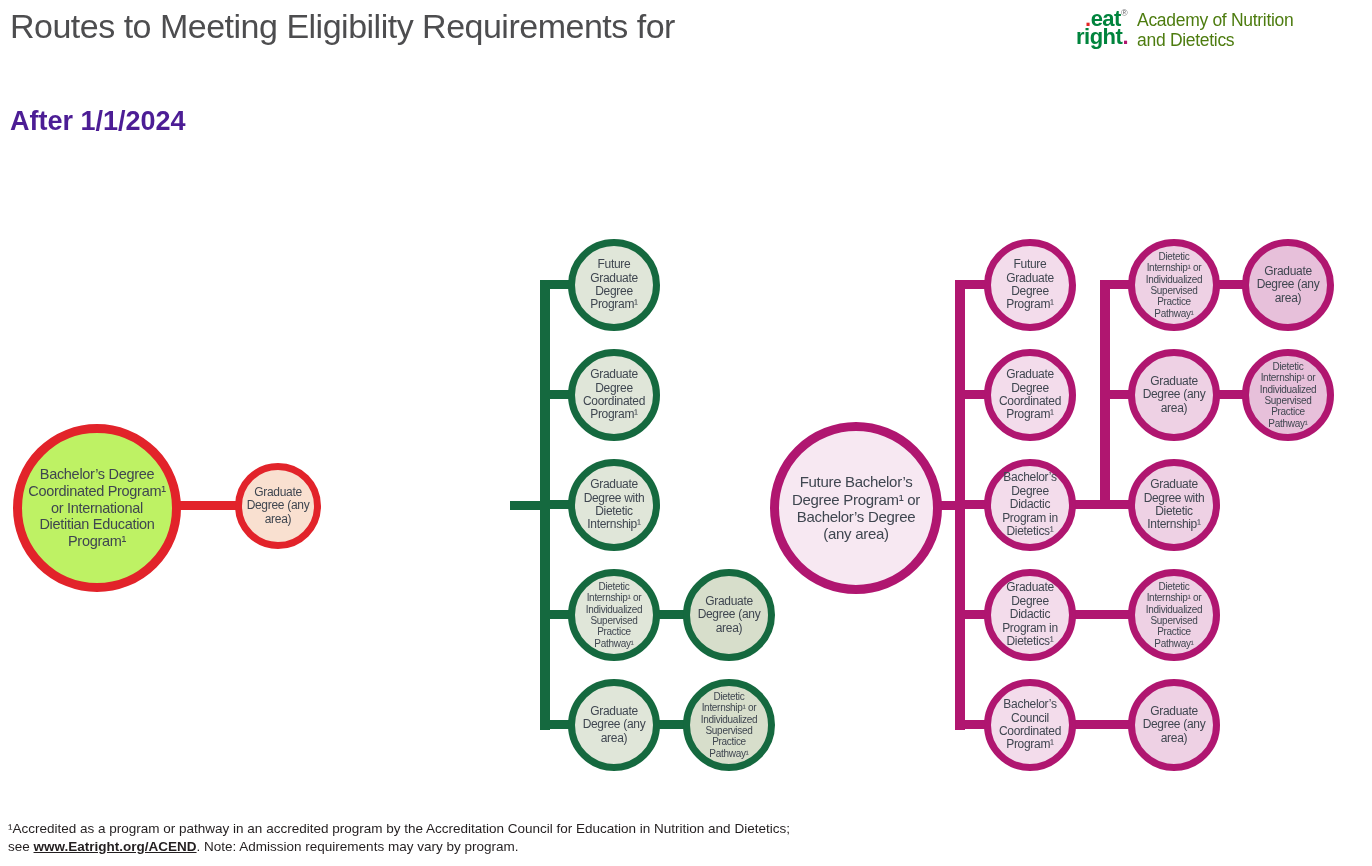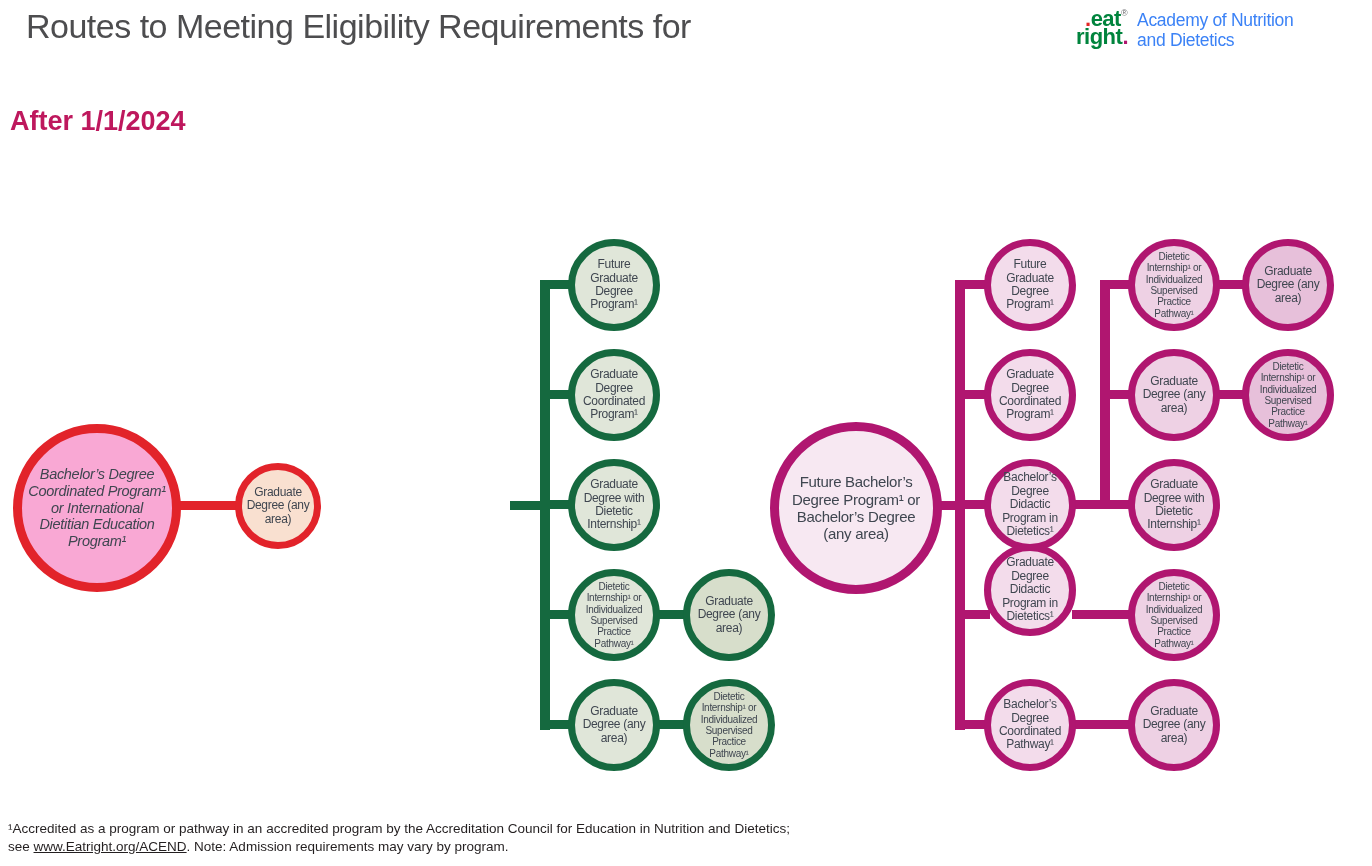--- a/index.html
+++ b/index.html
@@ -1,33 +1,33 @@
 <!DOCTYPE html>
 <html><head>
 <meta charset="utf-8">
 <style>
   html,body{margin:0;padding:0;background:#ffffff;}
   body{width:1372px;height:866px;font-family:"Liberation Sans",sans-serif;overflow:hidden;}
   #canvas{position:relative;width:1372px;height:866px;background:#fff;}
 
   
-  .title{position:absolute;left:26px;top:4px;font-size:34px;line-height:1.32;font-weight:300;
+  .title{position:absolute;left:10px;top:4px;font-size:34px;line-height:1.32;font-weight:300;
          color:#4d4d4f;letter-spacing:-0.5px;}
-  .subtitle{position:absolute;left:10px;top:106px;font-size:27px;font-weight:600;color:#be185d;}
+  .subtitle{position:absolute;left:10px;top:106px;font-size:27px;font-weight:600;color:#4c1d95;}
   .audience{position:absolute;left:10px;top:156px;font-size:23px;font-weight:300;color:#4d4d4f;}
   .audience b{font-weight:700;color:#231f20;}
 
   
   .logo{position:absolute;left:1076px;top:10px;display:flex;align-items:flex-start;gap:9px;}
   .logo-mark{font-weight:700;color:#00843d;font-size:22px;line-height:0.82;letter-spacing:-0.5px;text-align:left;}
   .logo-mark .l1{padding-left:9px;}
   .logo-mark .reg{font-size:9px;vertical-align:top;color:#6d6e71;font-weight:400;}
   .dot-red{color:#e32726;}
   .dot-magenta{color:#b01670;}
-  .logo-text{font-size:17.5px;line-height:1.12;color:#3b82f6;letter-spacing:-0.3px;padding-top:1px;}
+  .logo-text{font-size:17.5px;line-height:1.12;color:#4d7c0f;letter-spacing:-0.3px;padding-top:1px;}
 
   
   .hline,.vline{position:absolute;}
   .l-red{background:#e2232a;}
   .l-green{background:#15693f;}
   .l-magenta{background:#b01670;}
 
   
   .node{position:absolute;border-radius:50%;border-style:solid;box-sizing:border-box;
         display:flex;align-items:center;justify-content:center;text-align:center;
@@ -36,27 +36,27 @@
   .root{width:172px;height:172px;border-width:9px;font-size:15px;line-height:1.16;}
   .root-red{width:168px;height:168px;border-width:9px;font-size:14.5px;line-height:1.16;}
   .std{width:92px;height:92px;border-width:7px;font-size:12px;line-height:1.12;}
   .sm{font-size:10px;line-height:1.14;}
   .tiny{width:86px;height:86px;border-width:7px;font-size:12px;line-height:1.12;}
 
   .b-red{border-color:#e2232a;}
   .b-green{border-color:#15693f;}
   .b-magenta{border-color:#b01670;}
 
-  .f-r0{background:#f9a8d4;font-style:italic;} .f-r1{background:#f9e0d0;}
+  .f-r0{background:#bef264;} .f-r1{background:#f9e0d0;}
   .f-g0{background:#e9ece3;} .f-g1{background:#e0e6d9;} .f-g2{background:#d7decb;}
   .f-m0{background:#f7e8f2;} .f-m1{background:#f3dceb;} .f-m2{background:#eed1e4;} .f-m3{background:#e7c0da;}
 
   
   .footnote{position:absolute;left:8px;top:820px;font-size:13.5px;line-height:1.32;color:#231f20;}
-  .footnote .link{text-decoration:underline;cursor:pointer;}
+  .footnote .link{text-decoration:underline;cursor:pointer;font-weight:bold;}
 </style>
 </head>
 <body>
 
 <div id="canvas">
 
   <div class="title">
     <span>Routes to Meeting Eligibility Requirements for</span><br>
   </div>
   <div class="subtitle">After 1/1/2024</div>
@@ -134,25 +134,25 @@
     </div>
   <div class="node std b-magenta f-m1" style="left:984px;top:239px;">
       <span>Future Graduate Degree Program¹</span>
     </div>
   <div class="node std b-magenta f-m1" style="left:984px;top:349px;">
       <span>Graduate Degree Coordinated Program¹</span>
     </div>
   <div class="node std b-magenta f-m1" style="left:984px;top:459px;">
       <span>Bachelor’s Degree Didactic Program in Dietetics¹</span>
     </div>
-  <div class="node std b-magenta f-m1" style="left:984px;top:544px;justify-content:flex-end;">
+  <div class="node std b-magenta f-m1" style="left:984px;top:569px;justify-content:flex-end;">
       <span>Graduate Degree Didactic Program in Dietetics¹</span>
     </div>
   <div class="node std b-magenta f-m1" style="left:984px;top:679px;">
-      <span>Bachelor’s Degree Coordinated Pathway¹</span>
+      <span>Bachelor’s Council Coordinated Program¹</span>
     </div>
   <div class="node std sm b-magenta f-m2" style="left:1128px;top:239px;">
       <span>Dietetic Internship¹ or Individualized Supervised Practice Pathway¹</span>
     </div>
   <div class="node std b-magenta f-m3" style="left:1242px;top:239px;">
       <span>Graduate Degree (any area)</span>
     </div>
   <div class="node std b-magenta f-m2" style="left:1128px;top:349px;">
       <span>Graduate Degree (any area)</span>
     </div>

